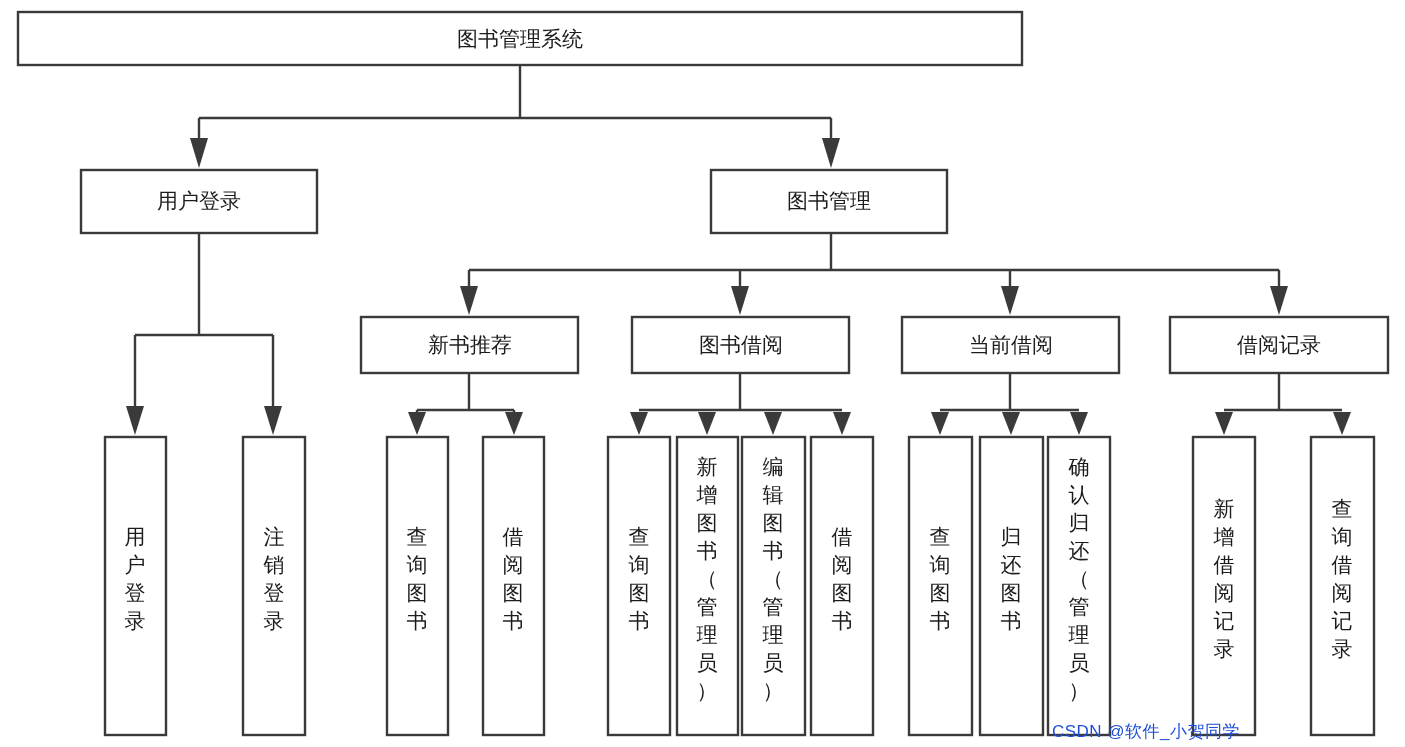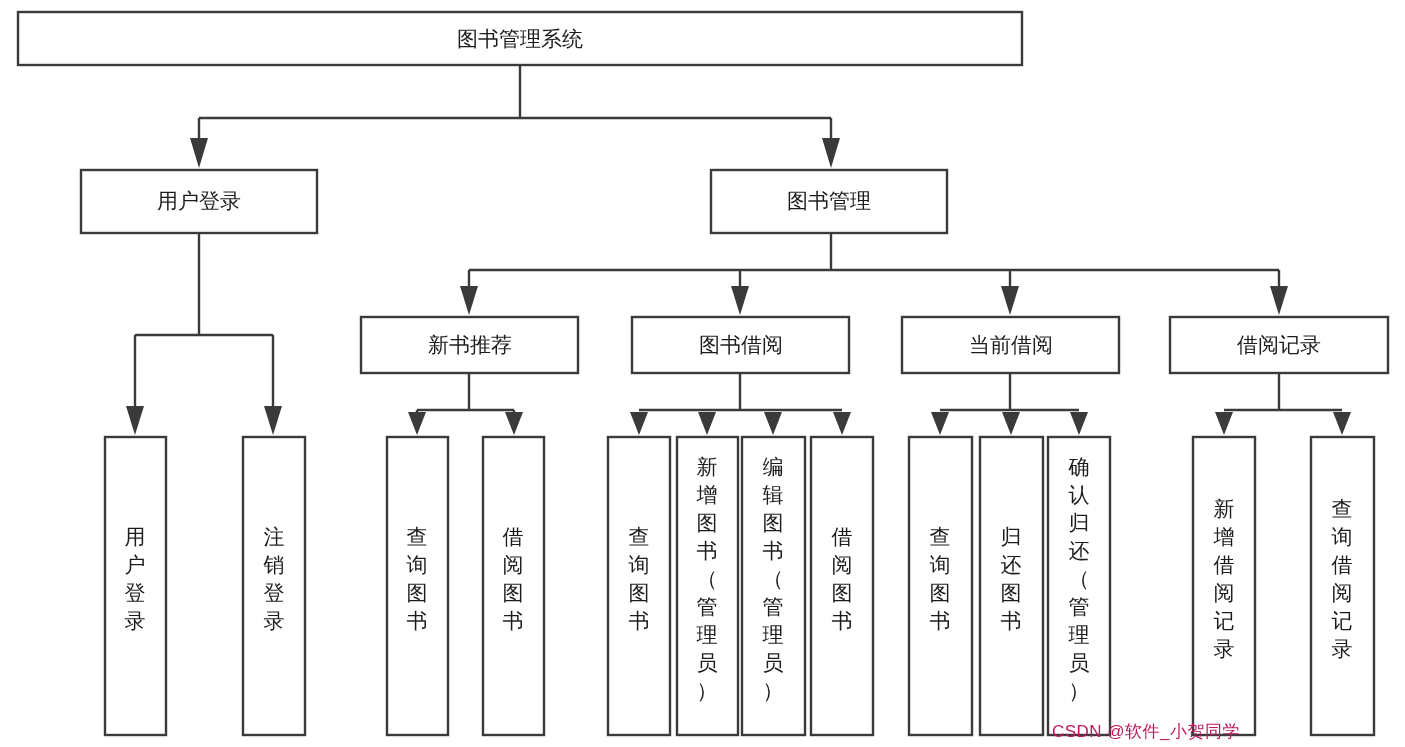--- a/index.html
+++ b/index.html
@@ -49,21 +49,21 @@
   .arrow-head {
     fill: #3a3a3a;
     stroke: none;
   }
   .watermark {
     position: absolute;
     right: 8px;
     bottom: 4px;
     font-family: "Liberation Sans", "DejaVu Sans", sans-serif;
     font-size: 17px;
-    color: #be185d;
+    color: #1d4ed8;
     letter-spacing: 0.5px;
     white-space: nowrap;
     pointer-events: none;
   }
 </style>
 </head>
 <body>
 
 <div id="diagram-root">
 

